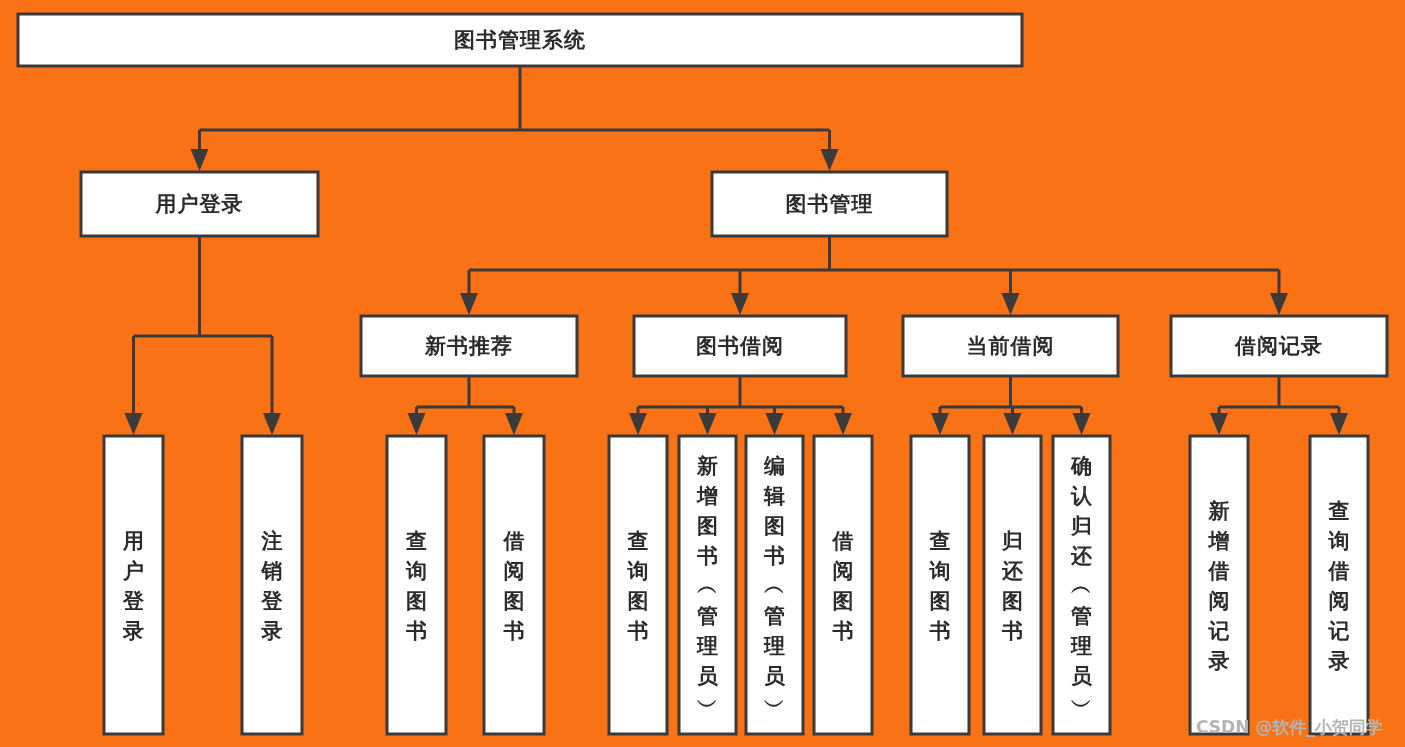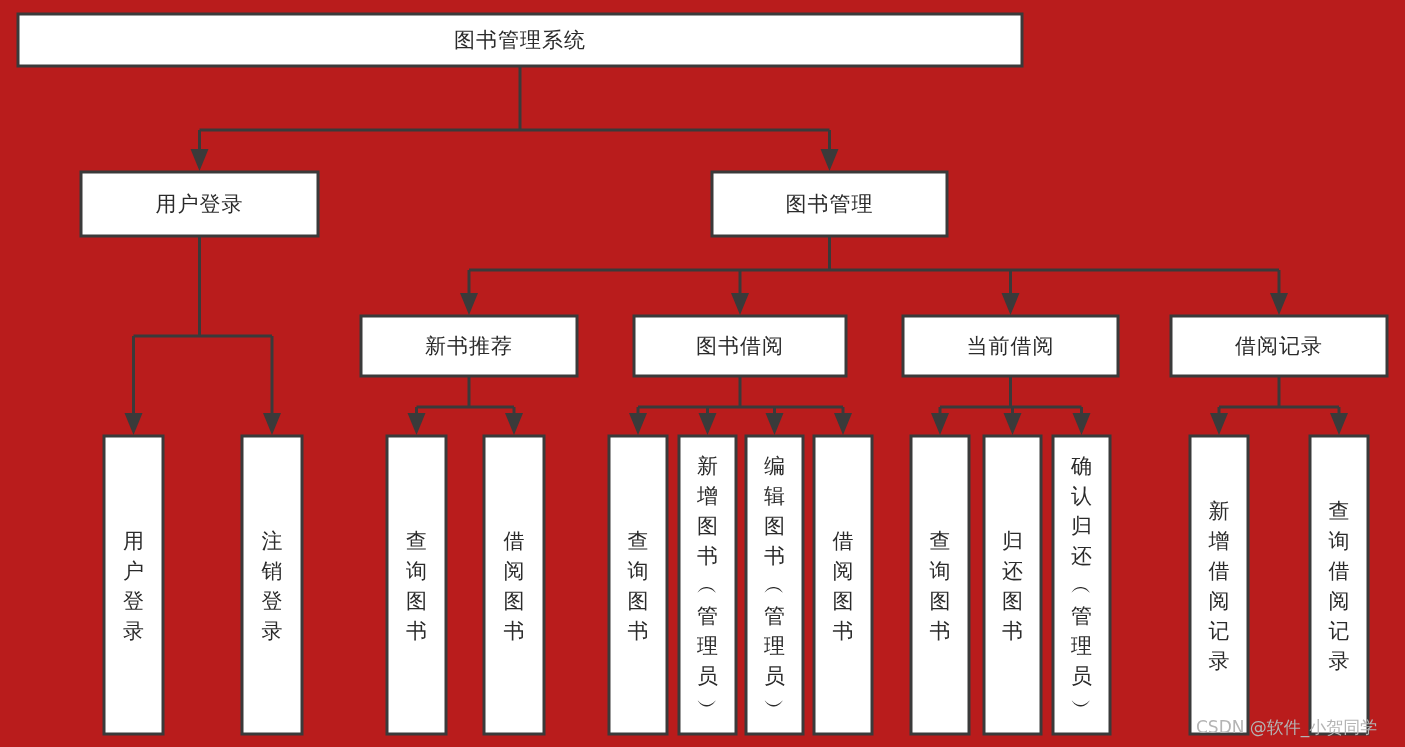--- a/index.html
+++ b/index.html
@@ -11,21 +11,22 @@
     width: 1405px;
     height: 747px;
     font-family: "DejaVu Sans", "Liberation Sans", sans-serif;
     overflow: hidden;
     position: relative;
   }
   #diagram-root {
     position: relative;
     width: 1405px;
     height: 747px;
-    background: #b91c1c;
+    background: #f97316;
+    font-weight: bold;
   }
   svg.diagram-svg {
     position: absolute;
     left: 0;
     top: 0;
     width: 1405px;
     height: 747px;
     display: block;
   }
   .node-box {

